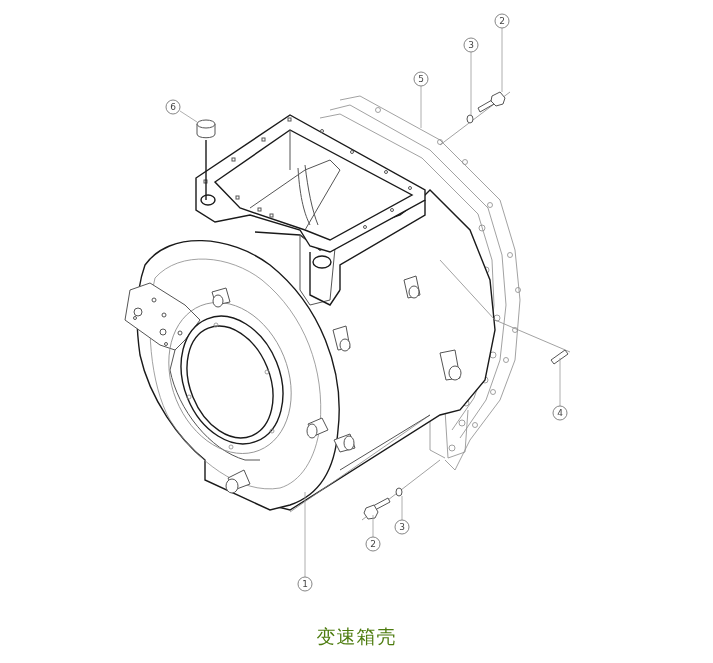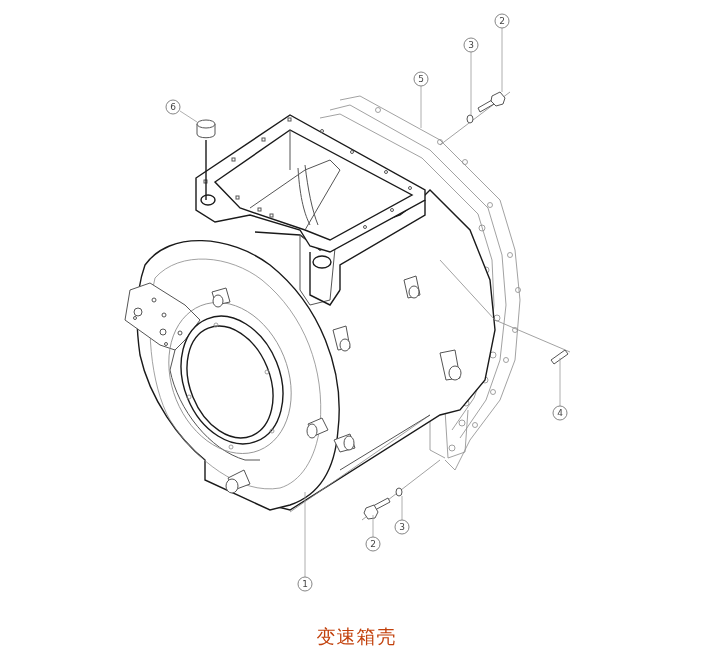--- a/index.html
+++ b/index.html
@@ -7,21 +7,21 @@
          font-family:"DejaVu Sans", sans-serif; }
   #canvas { position:absolute; left:0; top:0; width:713px; height:663px; }
   .thin { fill:none; stroke:#8a8a8a; stroke-width:0.8; }
   .mid  { fill:none; stroke:#555; stroke-width:1; }
   .bold { fill:none; stroke:#1a1a1a; stroke-width:1.4; }
   .fillw { fill:#fff; }
   .leader { stroke:#9a9a9a; stroke-width:0.8; fill:none; }
   .callout-circle { fill:#fff; stroke:#777; stroke-width:0.9; }
   .callout-text { font-family:"DejaVu Sans", sans-serif; font-size:9px; fill:#444; text-anchor:middle; dominant-baseline:central; }
   .caption { position:absolute; left:0; width:713px; top:624px; text-align:center;
-             font-family:"DejaVu Serif", serif; font-size:19px; color:#c2410c; letter-spacing:1px; }
+             font-family:"DejaVu Serif", serif; font-size:19px; color:#4d7c0f; letter-spacing:1px; }
 </style>
 </head>
 <body>
 
 <svg id="canvas" viewBox="0 0 713 663" xmlns="http://www.w3.org/2000/svg">
 
   <g>
     <path class="thin" d="M340,100 L360,96 L440,140 L500,200 L515,250 L520,300 L515,360 L500,400 L470,440 L455,470 L445,460"></path>
     <path class="thin" d="M330,110 L350,105 L430,150 L488,208 L502,255 L506,305 L500,360 L486,400 L460,438"></path>
     <path class="thin" d="M320,118 L340,114 L422,158 L478,214 L492,260 L494,305 L488,358 L474,398 L452,430"></path>

